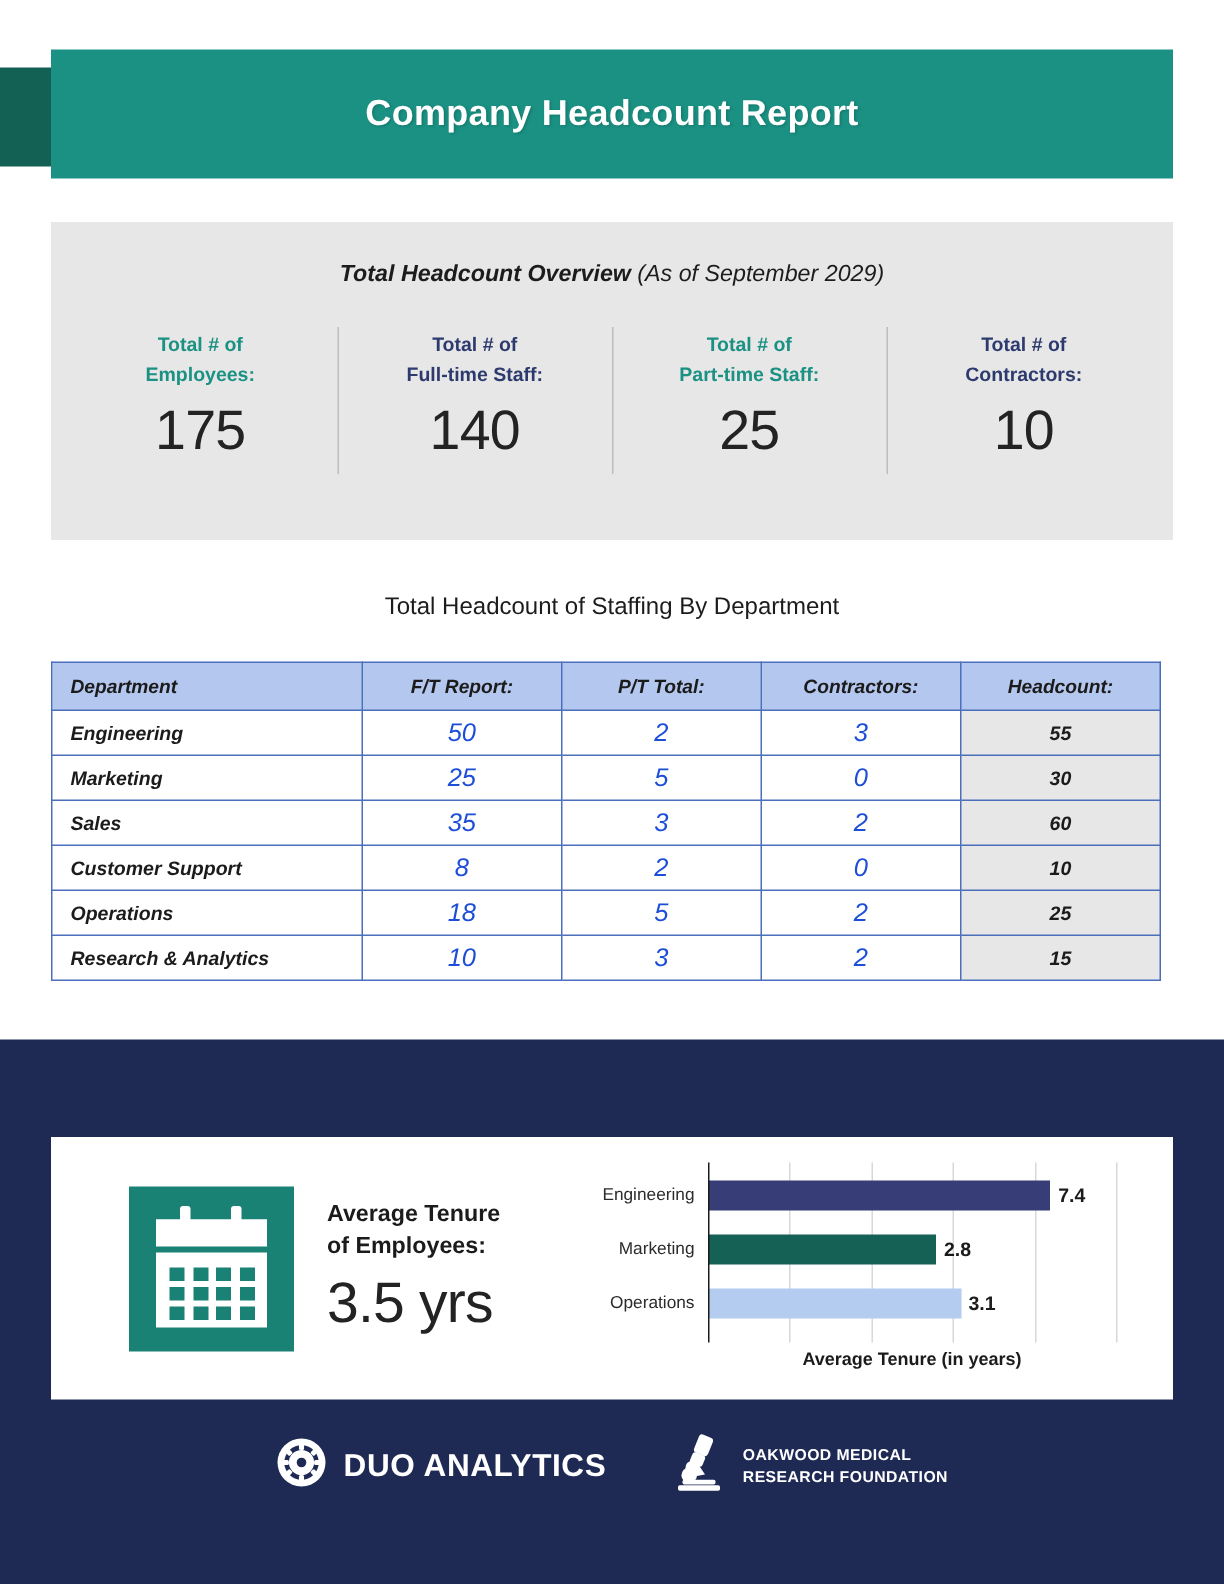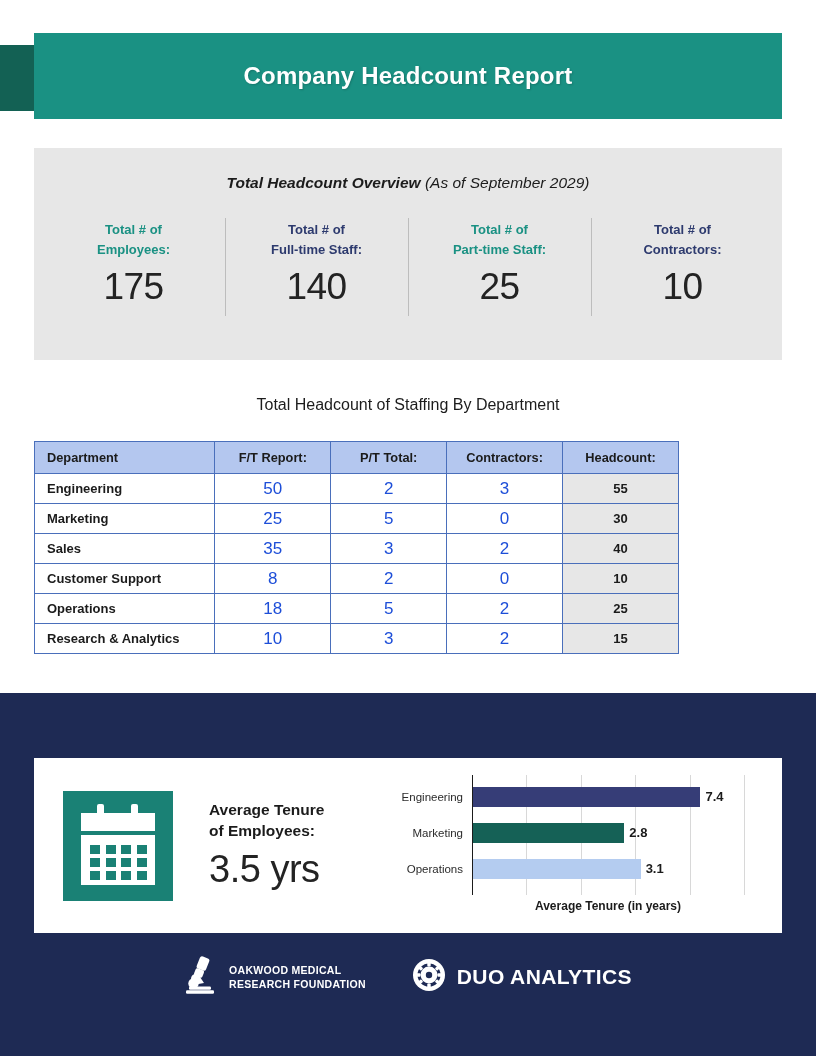--- a/index.html
+++ b/index.html
@@ -86,23 +86,24 @@
   .table-title {
     position: absolute; left: 34px; top: 396px;
     width: 748px;
     text-align: center;
     font-size: 16px;
     font-weight: normal;
     color: #1c1c1c;
   }
   .dept-table {
     position: absolute; left: 34px; top: 441px;
-    width: 645px;
+    width: 740px;
     border-collapse: collapse;
     table-layout: fixed;
+    font-style: italic;
   }
   .dept-table th, .dept-table td {
     border: 1px solid #4a6fbb;
     height: 30px;
     font-size: 12.5px;
     color: #2a2a2a;
   }
   .dept-table thead th {
     background: #b4c7ef;
     font-weight: bold;
@@ -135,23 +136,22 @@
   }
   .tenure-card {
     position: absolute; left: 34px; top: 758px;
     width: 748px; height: 175px;
     background: #ffffff;
     display: flex;
     align-items: center;
   }
   .tenure-left {
     display: flex; align-items: center;
-    padding-left: 29px;
+    padding-left: 52px;
     width: 330px;
-    gap: 14px;
   }
   .cal-icon {
     width: 110px; height: 110px;
     background: #1a8175;
     position: relative;
     flex: 0 0 auto;
   }
   .cal-body {
     position: absolute; left: 18px; top: 22px;
     width: 74px; height: 72px;
@@ -320,21 +320,21 @@
         <td class="cell-num">25</td>
         <td class="cell-num">5</td>
         <td class="cell-num">0</td>
         <td class="cell-total">30</td>
       </tr>
       <tr>
         <td class="cell-dept">Sales</td>
         <td class="cell-num">35</td>
         <td class="cell-num">3</td>
         <td class="cell-num">2</td>
-        <td class="cell-total">40</td>
+        <td class="cell-total">60</td>
       </tr>
       <tr>
         <td class="cell-dept">Customer Support</td>
         <td class="cell-num">8</td>
         <td class="cell-num">2</td>
         <td class="cell-num">0</td>
         <td class="cell-total">10</td>
       </tr>
       <tr>
         <td class="cell-dept">Operations</td>
@@ -417,37 +417,20 @@
           </div>
         </div>
       </div>
       <div class="chart-xlabel">Average Tenure (in years)</div>
     </div>
   </div>
 
   <div class="logos">
     <div class="logo">
       <span>
-        <svg width="34" height="40" viewBox="0 0 34 40">
-          <g fill="#ffffff">
-            <rect x="14" y="2" width="10" height="13" rx="2.4" transform="rotate(22 19 8.5)"></rect>
-            <rect x="10.5" y="14" width="9" height="8" rx="2" transform="rotate(22 15 18)"></rect>
-            <path d="M7 24 C7 18 13 18 16 22 L20 28 L9 30 Z"></path>
-            <circle cx="9.5" cy="28.5" r="5.2"></circle>
-            <rect x="5" y="31.5" width="22" height="3.2" rx="1.2"></rect>
-            <rect x="2" y="35.2" width="28" height="3.6" rx="1.2"></rect>
-          </g>
-        </svg>
-      </span>
-      <span class="logo-name-small">OAKWOOD MEDICAL
-RESEARCH FOUNDATION</span>
-    </div>
-
-    <div class="logo">
-      <span>
         <svg width="34" height="34" viewBox="0 0 34 34">
           <circle cx="17" cy="17" r="16" fill="#ffffff"></circle>
           <g fill="#1e2a54">
             <circle cx="17" cy="17" r="11.5"></circle>
           </g>
           <g fill="#ffffff">
             <circle cx="17" cy="17" r="8.4"></circle>
             <rect x="15.3" y="3.6" width="3.4" height="5" rx="1"></rect>
             <rect x="15.3" y="25.4" width="3.4" height="5" rx="1"></rect>
             <rect x="3.6" y="15.3" width="5" height="3.4" rx="1"></rect>
@@ -455,15 +438,32 @@
             <rect x="6.6" y="7.4" width="3.4" height="5" rx="1" transform="rotate(-45 8.3 9.9)"></rect>
             <rect x="24" y="7.4" width="3.4" height="5" rx="1" transform="rotate(45 25.7 9.9)"></rect>
             <rect x="6.6" y="21.6" width="3.4" height="5" rx="1" transform="rotate(45 8.3 24.1)"></rect>
             <rect x="24" y="21.6" width="3.4" height="5" rx="1" transform="rotate(-45 25.7 24.1)"></rect>
           </g>
           <circle cx="17" cy="17" r="3.2" fill="#1e2a54"></circle>
         </svg>
       </span>
       <span class="logo-name">DUO ANALYTICS</span>
     </div>
+
+    <div class="logo">
+      <span>
+        <svg width="34" height="40" viewBox="0 0 34 40">
+          <g fill="#ffffff">
+            <rect x="14" y="2" width="10" height="13" rx="2.4" transform="rotate(22 19 8.5)"></rect>
+            <rect x="10.5" y="14" width="9" height="8" rx="2" transform="rotate(22 15 18)"></rect>
+            <path d="M7 24 C7 18 13 18 16 22 L20 28 L9 30 Z"></path>
+            <circle cx="9.5" cy="28.5" r="5.2"></circle>
+            <rect x="5" y="31.5" width="22" height="3.2" rx="1.2"></rect>
+            <rect x="2" y="35.2" width="28" height="3.6" rx="1.2"></rect>
+          </g>
+        </svg>
+      </span>
+      <span class="logo-name-small">OAKWOOD MEDICAL
+RESEARCH FOUNDATION</span>
+    </div>
   </div>
 
 </div>
 
 </body></html>

